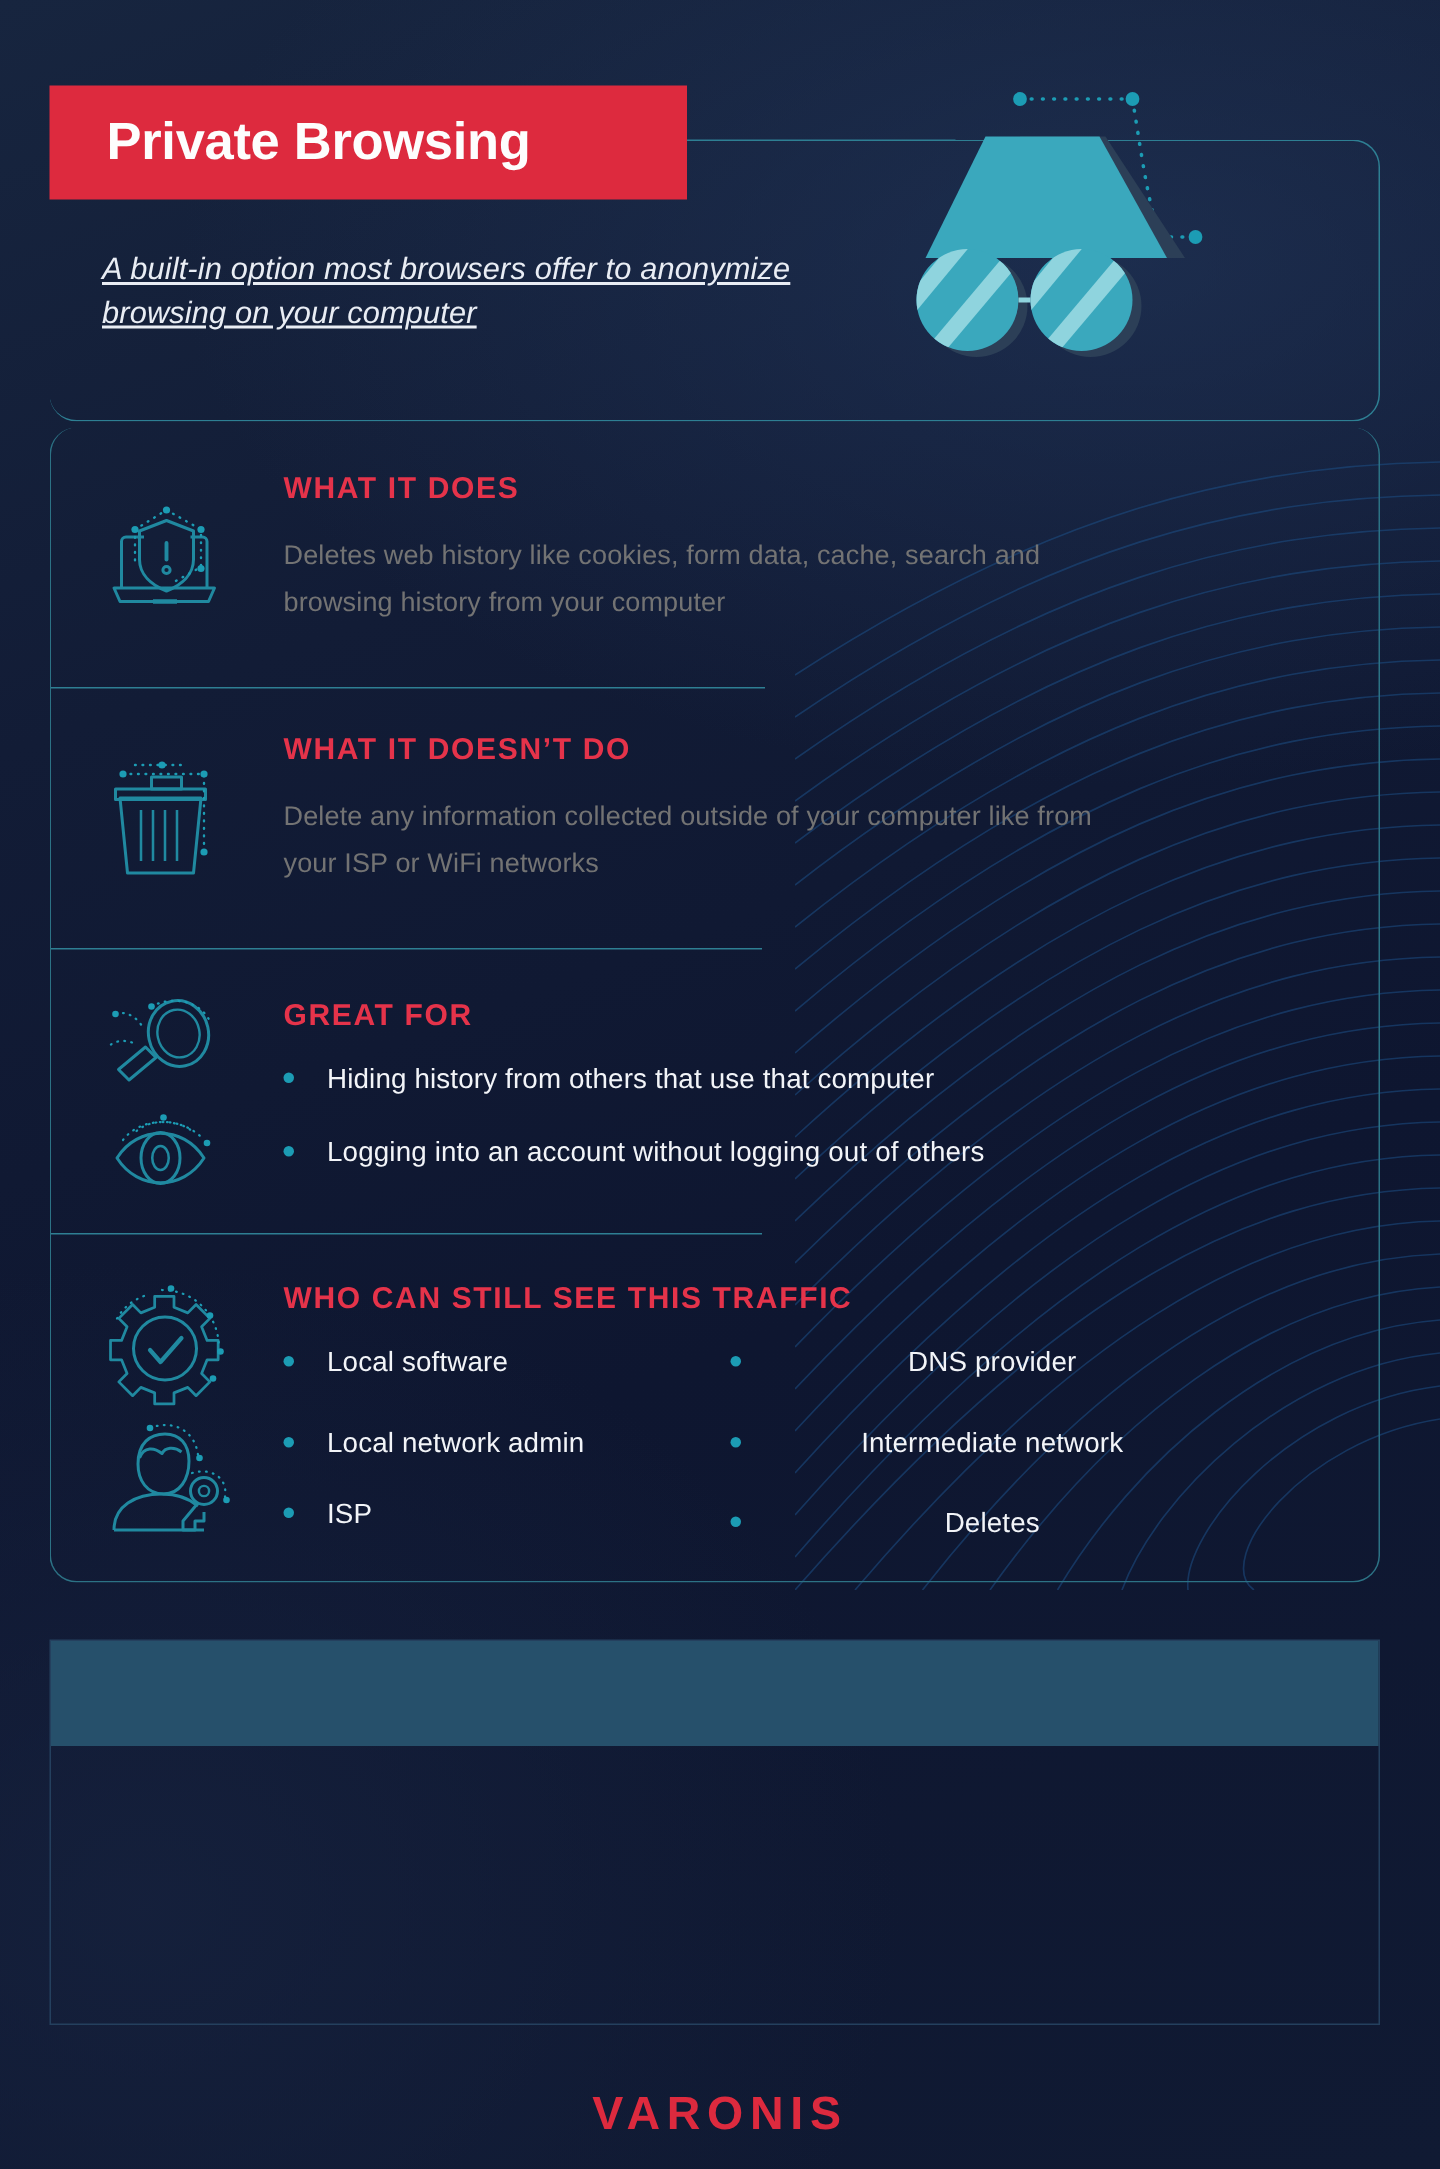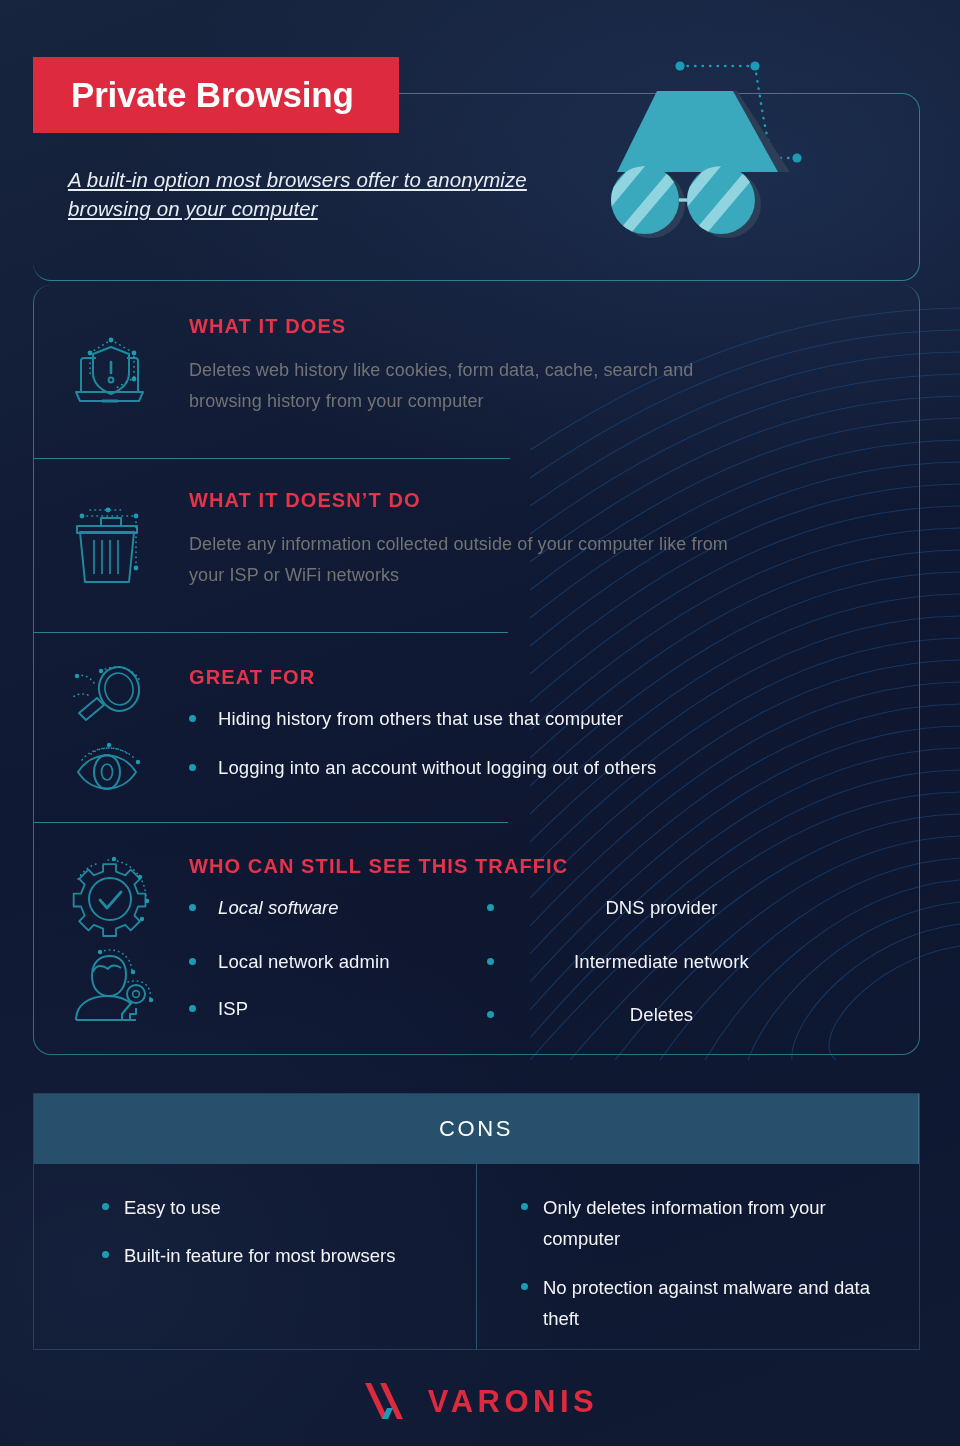--- a/index.html
+++ b/index.html
@@ -22,21 +22,21 @@
     position:absolute; left:33px; top:93px; width:887px; height:188px;
     border:1px solid #2e7f93; border-radius:18px; border-left:none; background:transparent;
   }
   .hero-frame::before{
     content:""; position:absolute; left:0; top:-1px; width:1px; height:0;
   }
   .hero-line{ position:absolute; left:447px; top:93px; width:190px; height:1px; background:#2e7f93; }
 
   
   .title-bar{
-    position:absolute; left:33px; top:57px; width:366px; height:76px;
+    position:absolute; left:33px; top:57px; width:425px; height:76px;
     background:#dd2a3e; display:flex; align-items:center; padding-left:38px; z-index:4;
   }
   .title-bar h1{ font-size:35px; font-weight:bold; letter-spacing:-0.2px; color:#fdfdfd; }
   .subtitle{
     position:absolute; left:68px; top:165px; width:470px; z-index:4;
     font-size:20.5px; font-style:italic; line-height:1.42; color:#e9edf4; letter-spacing:.1px;text-decoration:underline;
   }
 
   
   .illus{ position:absolute; left:585px; top:48px; width:250px; height:210px; z-index:3; }
@@ -90,21 +90,21 @@
     content:""; position:absolute; left:4px; top:11px; width:7px; height:7px;
     border-radius:50%; background:#1c9cb4;
   }
   .pros-pad{ padding-left:64px !important; }
   .cons-pad{ padding-left:40px !important; }
   .cons-pad li{ padding-right:40px; }
 
   
   .logo{
     position:absolute; left:0; top:1378px; width:960px; height:48px;
-    display:flex; align-items:center; justify-content:center; gap:14px;
+    display:flex; align-items:center; justify-content:center; gap:14px;flex-direction:column;
   }
   .logo-word{
     font-size:31px; font-weight:bold; letter-spacing:4.5px; color:#dd2a3e;
   }
 </style>
 </head>
 <body>
 
 <svg class="curves" viewBox="0 0 430 760" preserveAspectRatio="none">
   <g fill="none" stroke="#1d4f86" stroke-width="1.1" opacity="0.65">
@@ -300,47 +300,32 @@
   <g stroke="#1c9cb4" stroke-width="1.5" fill="none" stroke-dasharray="0.5 4.2" stroke-linecap="round">
     <path d="M34 8 C50 2 64 10 66 26"></path>
     <path d="M62 38 C76 34 86 42 84 54"></path>
   </g>
   <circle cx="34" cy="8" r="2.2" fill="#1c9cb4"></circle>
   <circle cx="67" cy="28" r="2.2" fill="#1c9cb4"></circle>
   <circle cx="85" cy="56" r="2.2" fill="#1c9cb4"></circle>
 </svg>
 <div class="sec-head" style="left:189px; top:855px;">WHO CAN STILL SEE THIS TRAFFIC</div>
 <ul class="bullets" style="left:189px; top:894px; width:300px;">
-  <li style="margin-bottom:25px;font-style:italic;">Local software</li>
+  <li style="margin-bottom:25px;">Local software</li>
   <li style="margin-bottom:19px;">Local network admin</li>
   <li>ISP</li>
 </ul>
 <ul class="bullets" style="left:487px; top:894px; width:320px;text-align:center;">
   <li style="margin-bottom:25px;">DNS provider</li>
   <li style="margin-bottom:25px;">Intermediate network</li>
   <li>Deletes</li>
 </ul>
 
 <div class="table">
   <div class="t-head">
-    <div>CONS</div>
-  </div>
-  <div class="t-body">
-    <div>
-      <ul class="pros-pad">
-        <li>Easy to use</li>
-        <li>Built-in feature for most browsers</li>
-      </ul>
-    </div>
-    <div>
-      <ul class="cons-pad">
-        <li>Only deletes information from your computer</li>
-        <li>No protection against malware and data theft</li>
-      </ul>
-    </div>
   </div>
 </div>
 
 <div class="logo">
   <svg width="52" height="42" viewBox="0 0 52 42">
     <path d="M3 2 L20 38 L26 38 L9 2 Z" fill="#dd2a3e"></path>
     <path d="M18 2 L35 38 L41 38 L24 2 Z" fill="#dd2a3e"></path>
     <path d="M20 38 L26 38 L31 27 L25 27 Z" fill="#1c9cb4"></path>
   </svg>
   <span class="logo-word">VARONIS</span>

